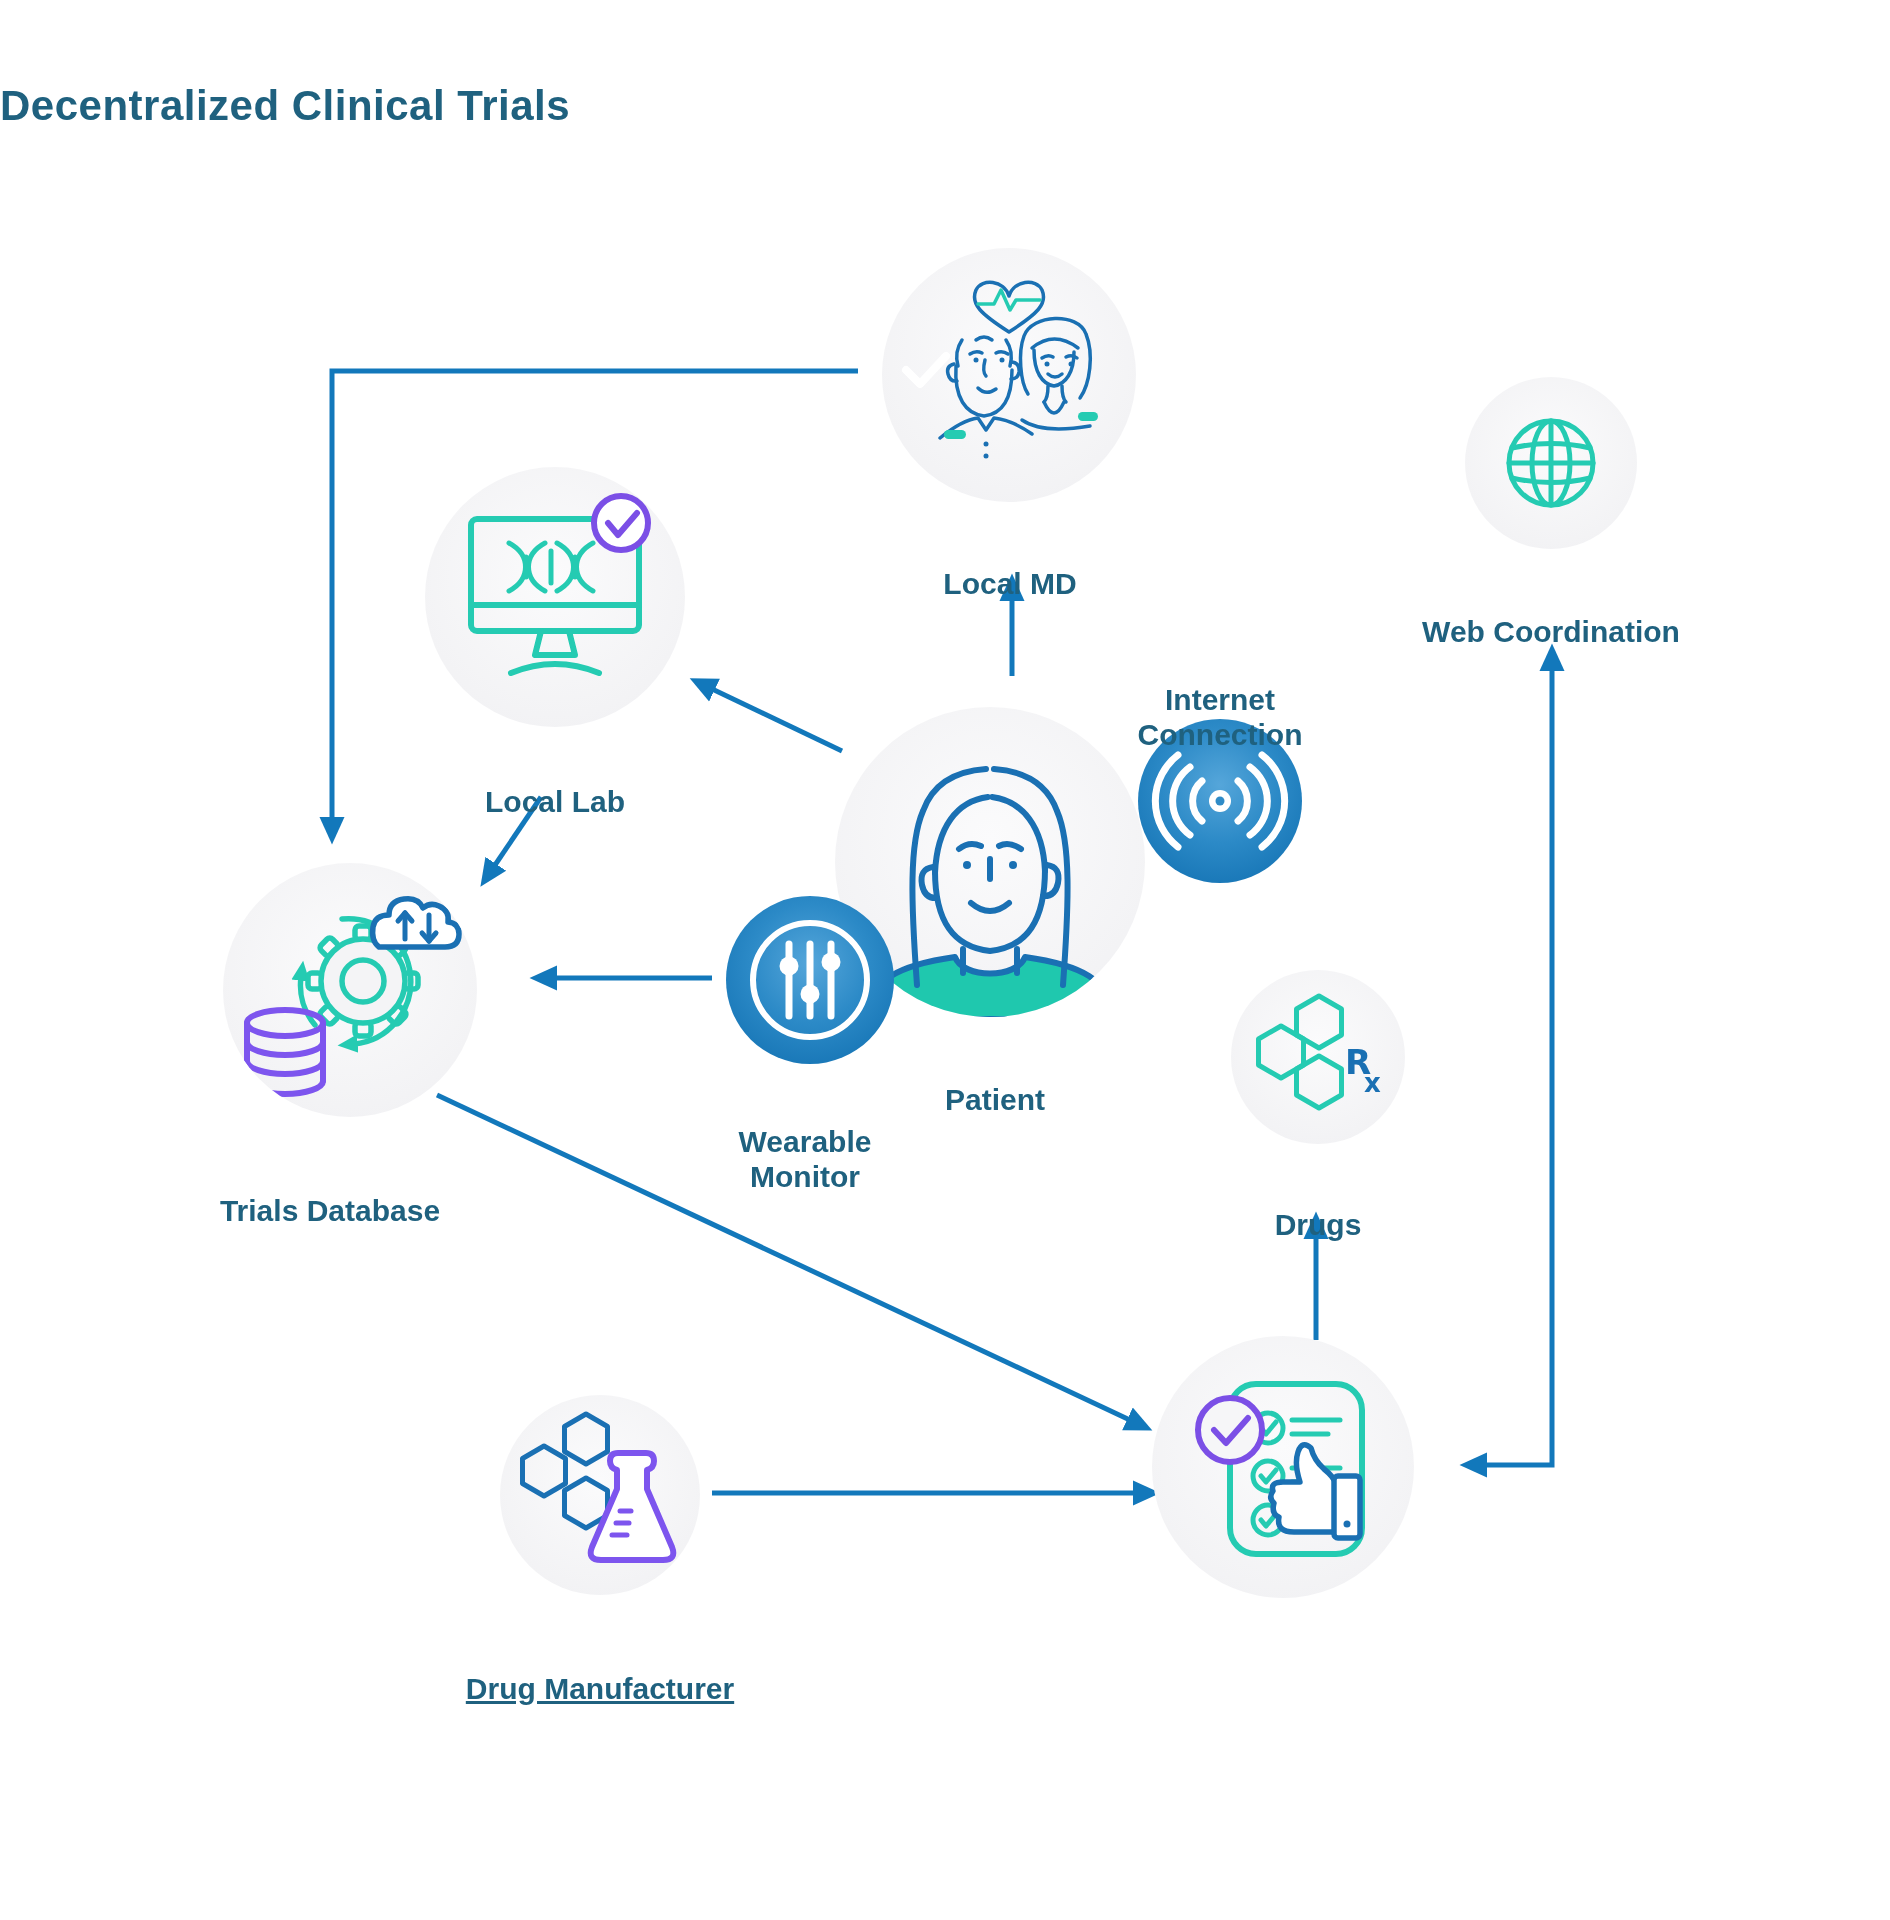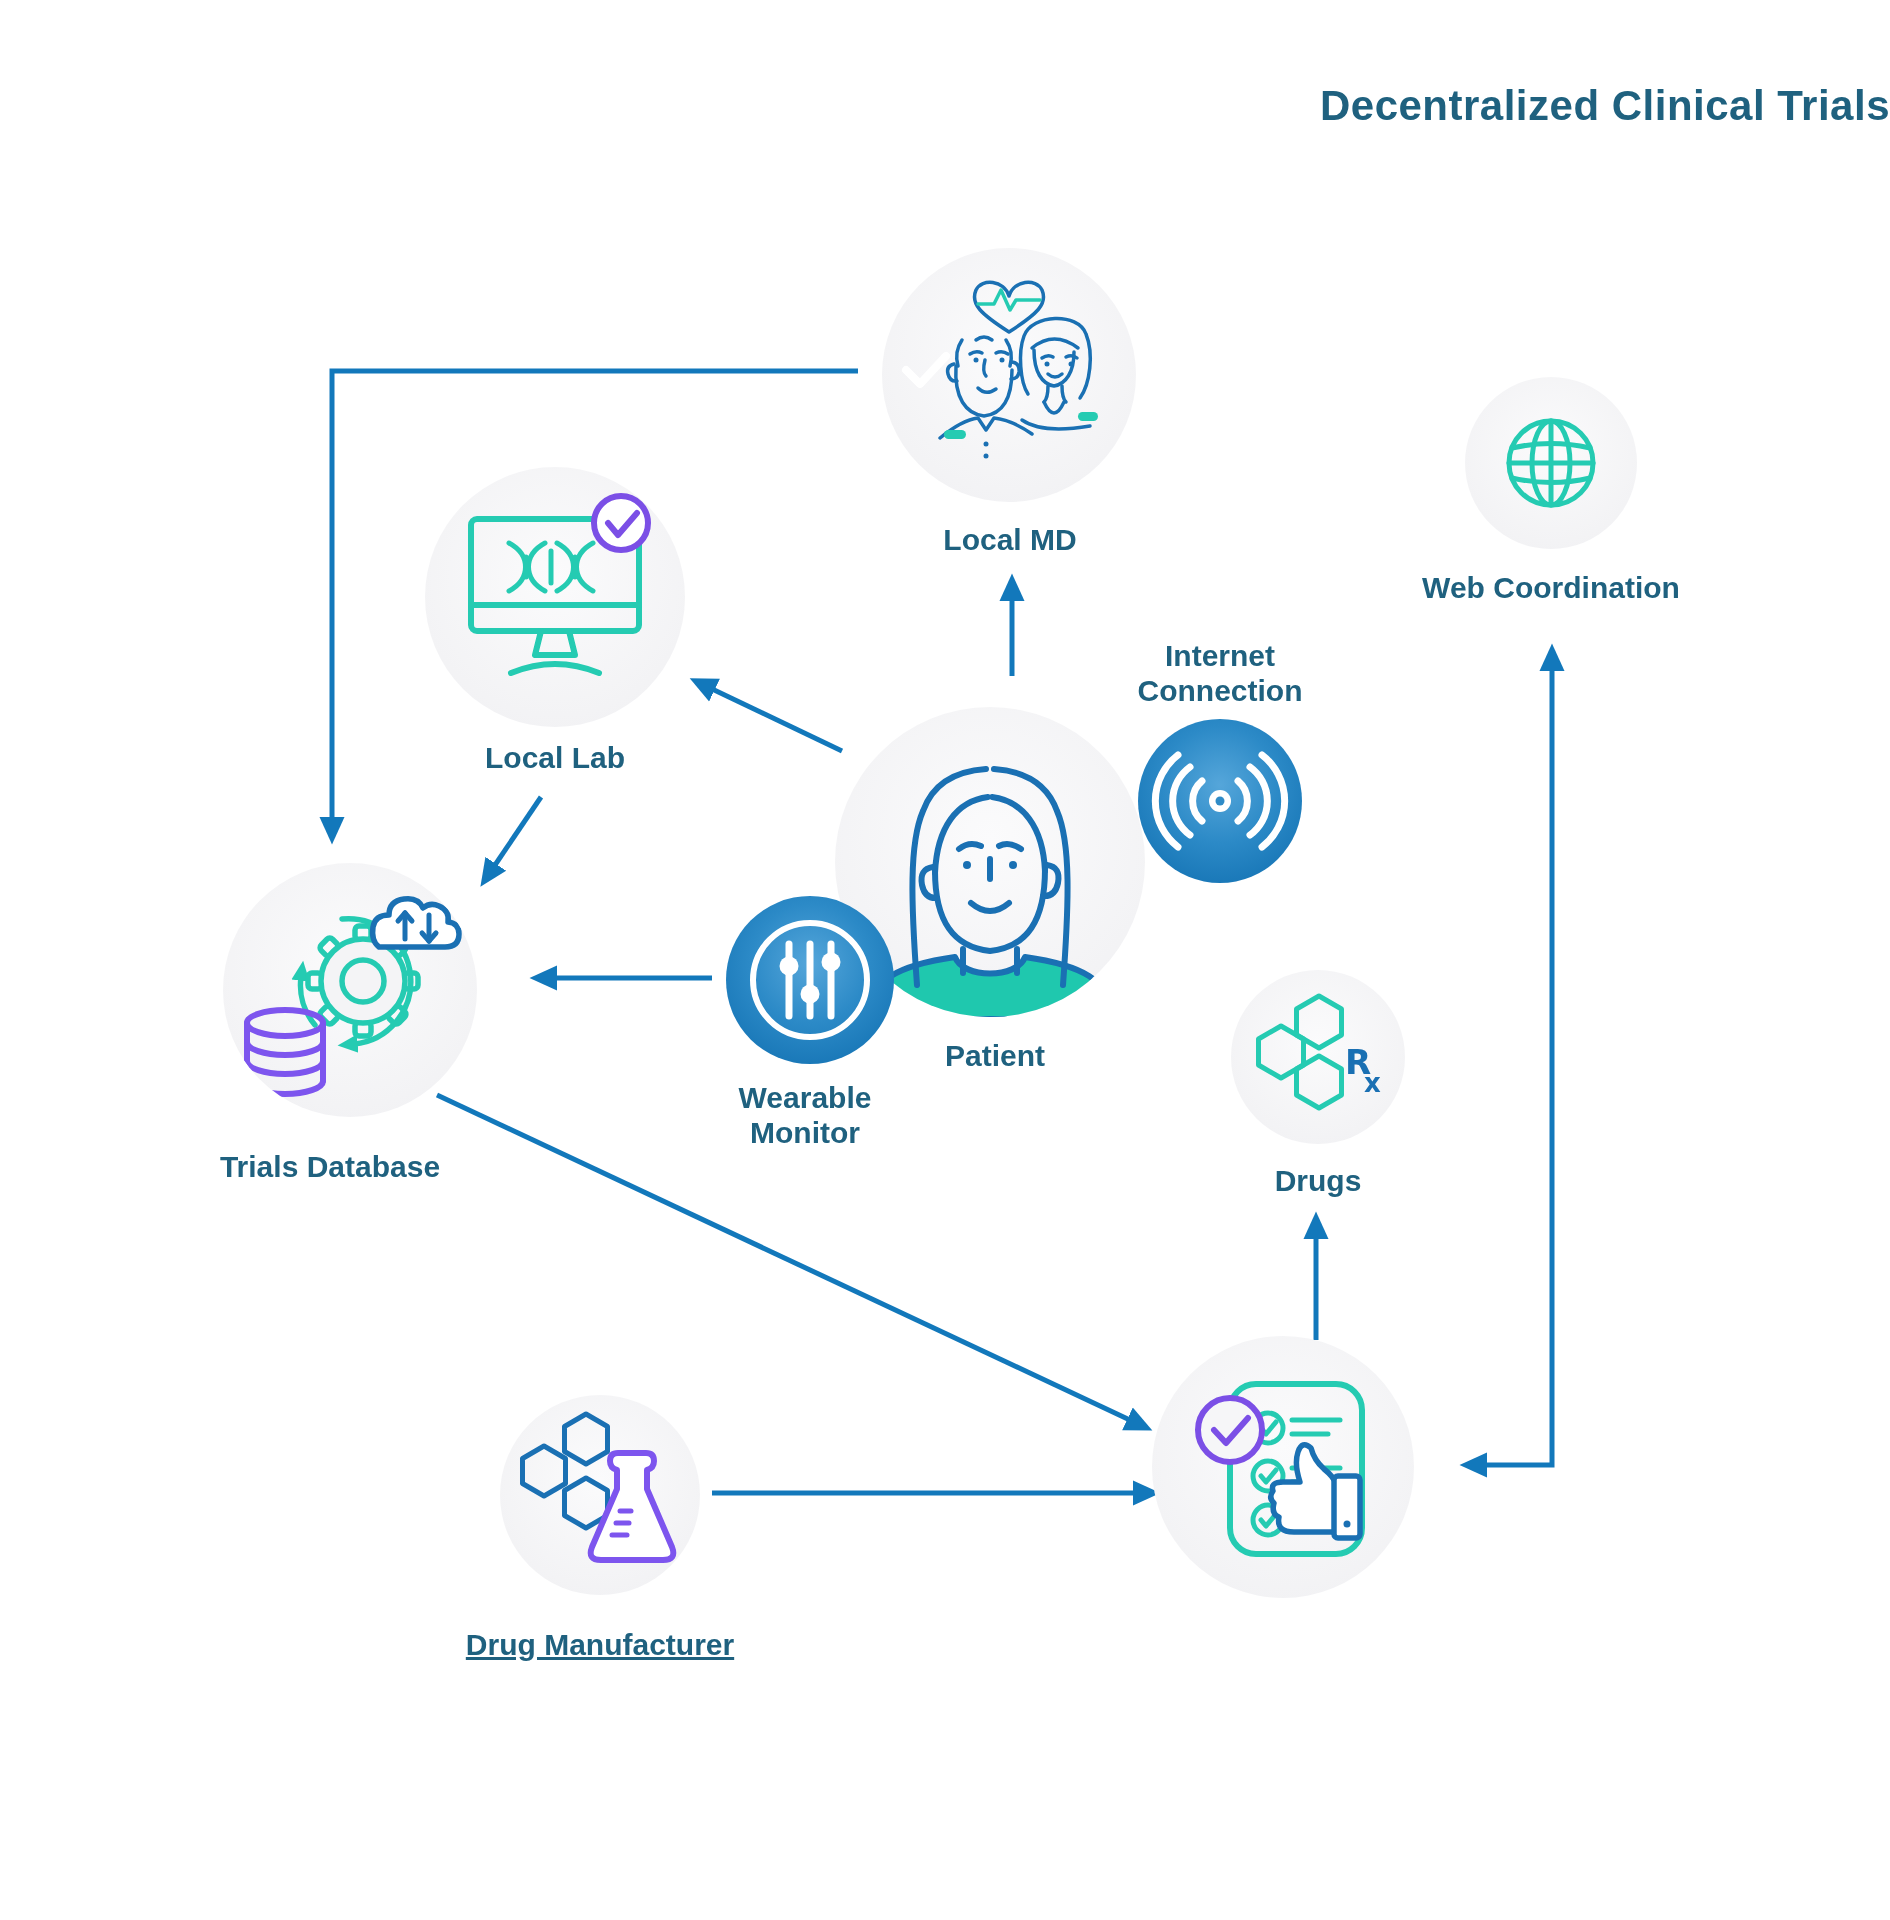--- a/index.html
+++ b/index.html
@@ -1,36 +1,36 @@
 <!DOCTYPE html>
 <html><head>
 <meta charset="utf-8">
 <style>
   html,body{margin:0;padding:0;background:#fff;}
   #canvas{
     position:relative;width:1890px;height:1920px;background:#ffffff;overflow:hidden;
     font-family:"Liberation Sans",sans-serif;
   }
   .title{
-    position:absolute;left:0;top:82px;width:1890px;text-align:right;
+    position:absolute;left:0;top:82px;width:1890px;text-align:left;
     font-size:42px;font-weight:bold;color:#1f617f;letter-spacing:0.5px;
   }
   .node-circle{
     position:absolute;border-radius:50%;
     background:radial-gradient(circle at 50% 42%, #fbfbfc 0%, #f3f3f5 70%, #efeff2 100%);
     z-index:2;overflow:hidden;
   }
   .node-circle.blue{
     background:radial-gradient(circle at 50% 40%, #55a6da 0%, #2c8ac7 45%, #0d6cae 100%);
     z-index:3;
   }
   .node-circle svg{position:absolute;left:0;top:0;}
   .node-label{
     position:absolute;text-align:center;font-size:30px;font-weight:bold;color:#1f617f;
-    line-height:1.18;z-index:4;
+    line-height:1.18;z-index:4;margin-top:44px;
   }
   #arrow-layer{position:absolute;left:0;top:0;z-index:1;}
 </style>
 </head>
 <body>
 
 <div id="canvas">
 
   <svg id="arrow-layer" width="1890" height="1920" viewBox="0 0 1890 1920">
     <defs>

